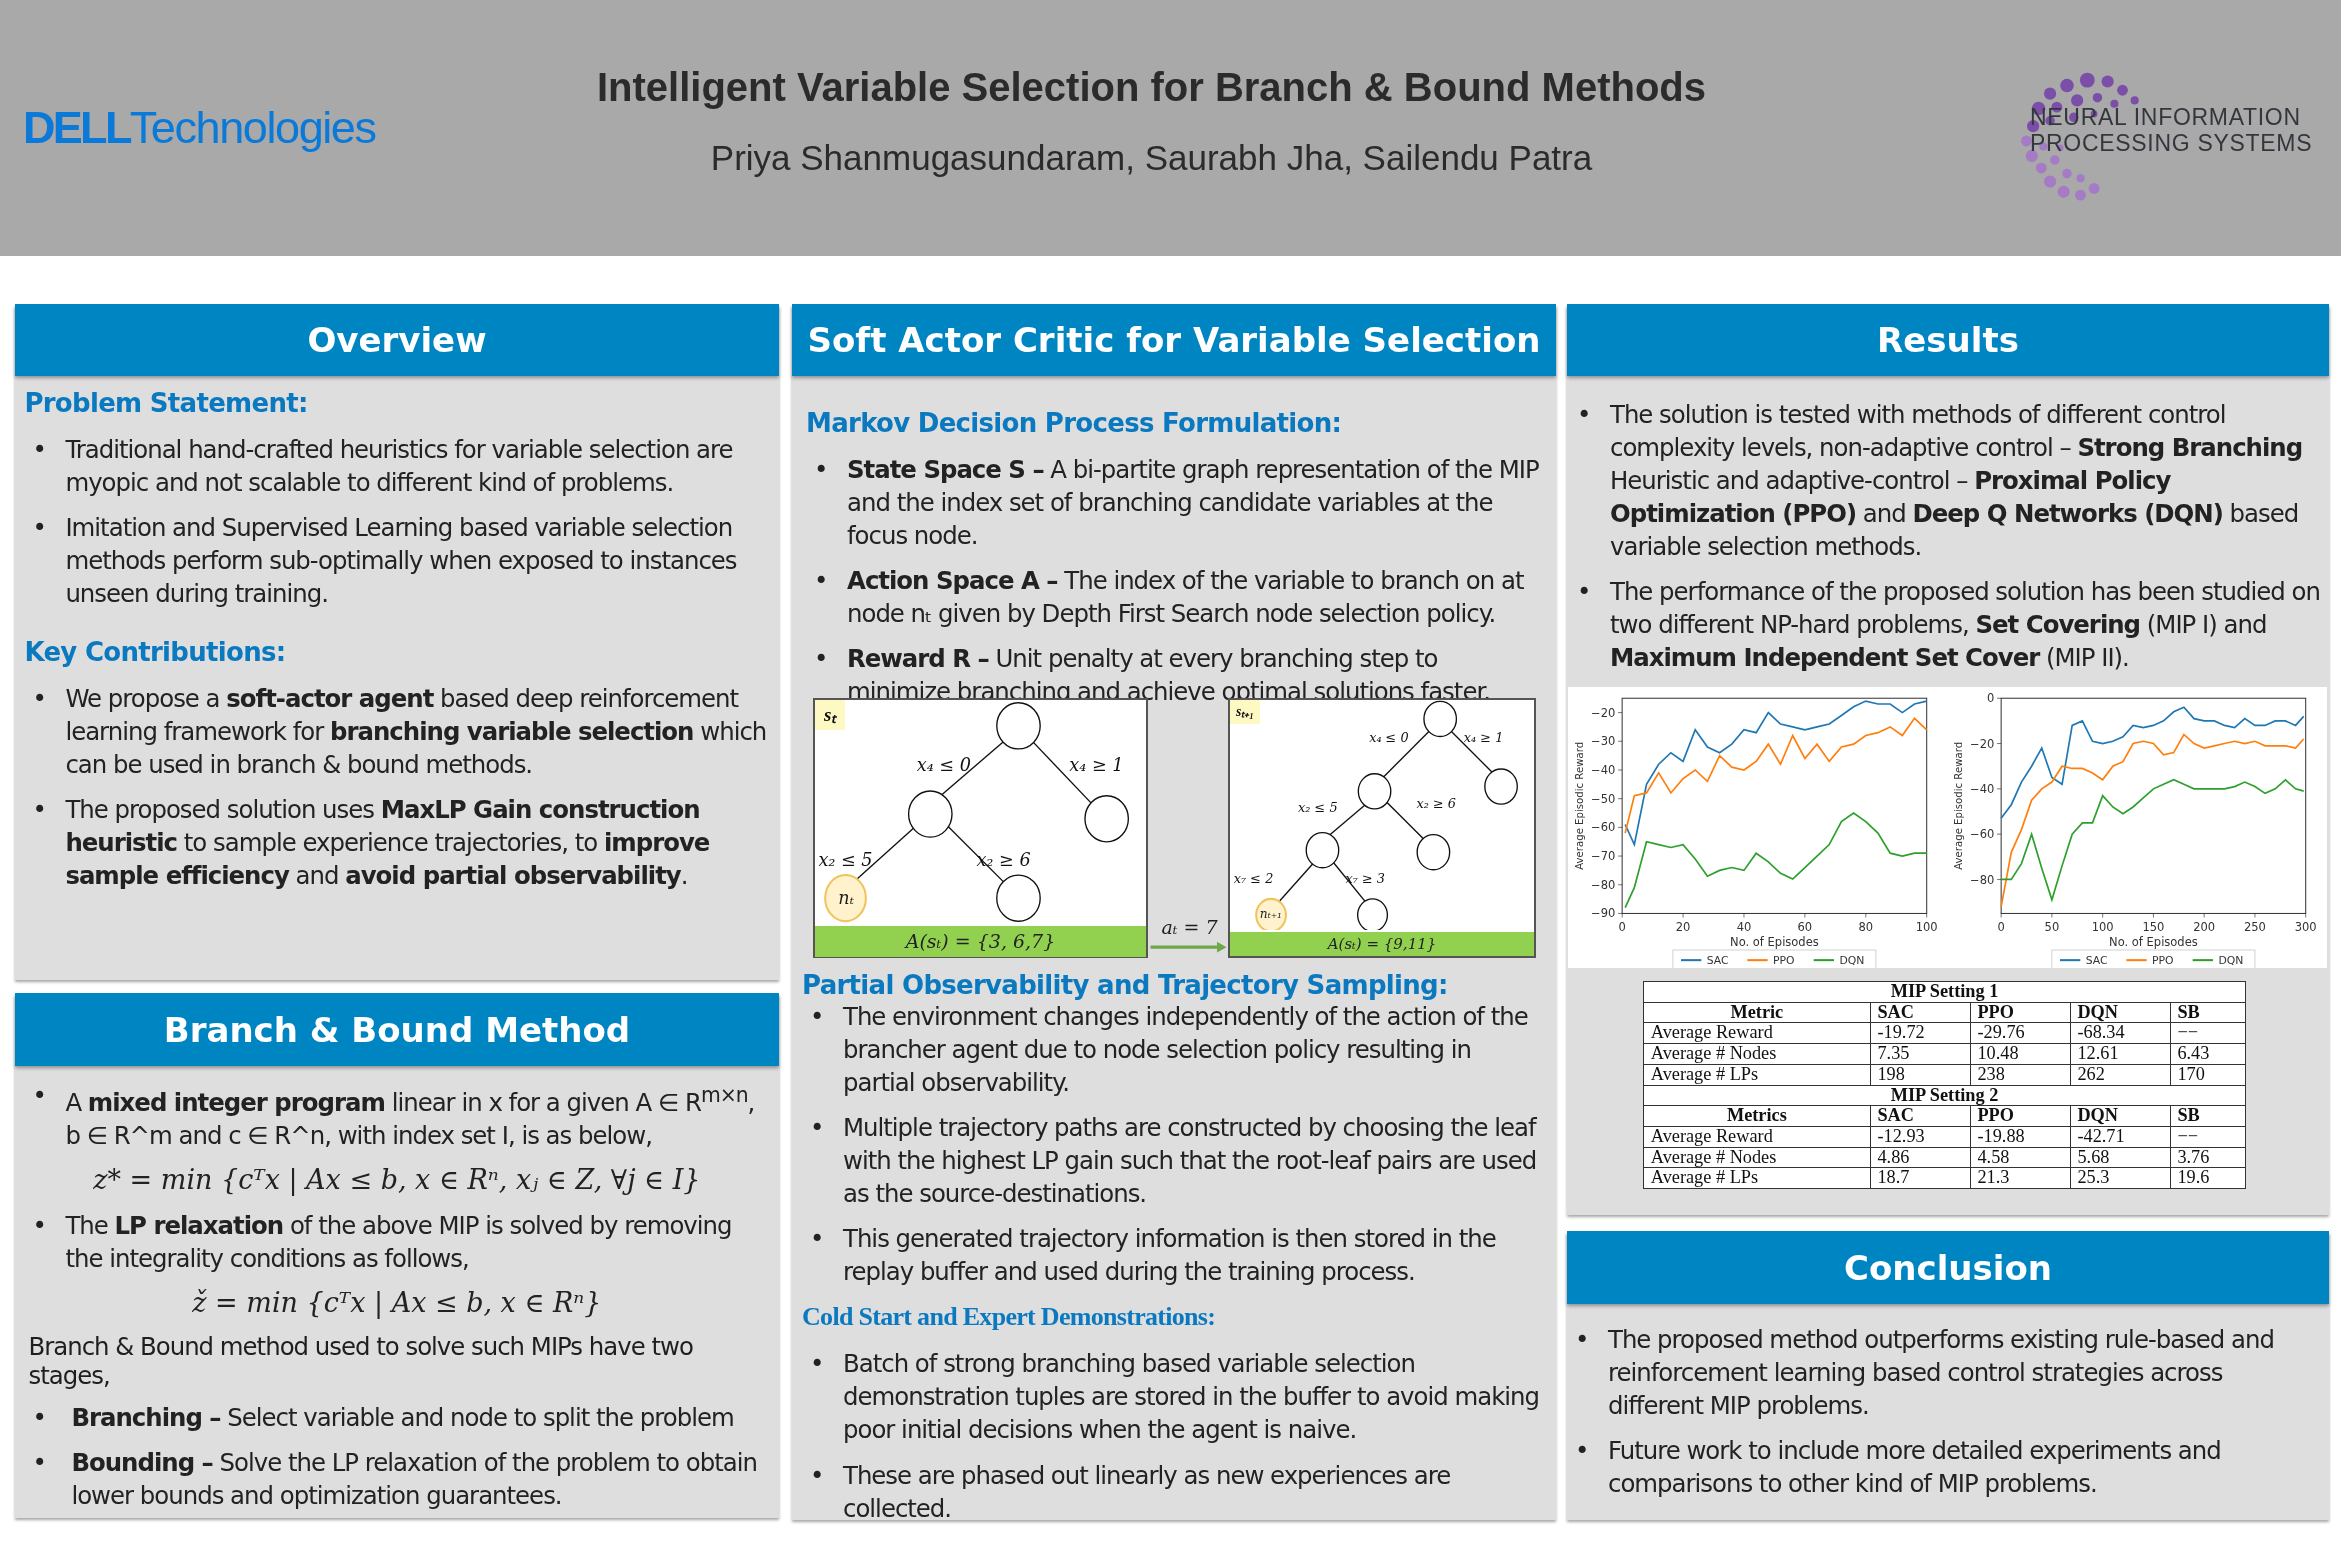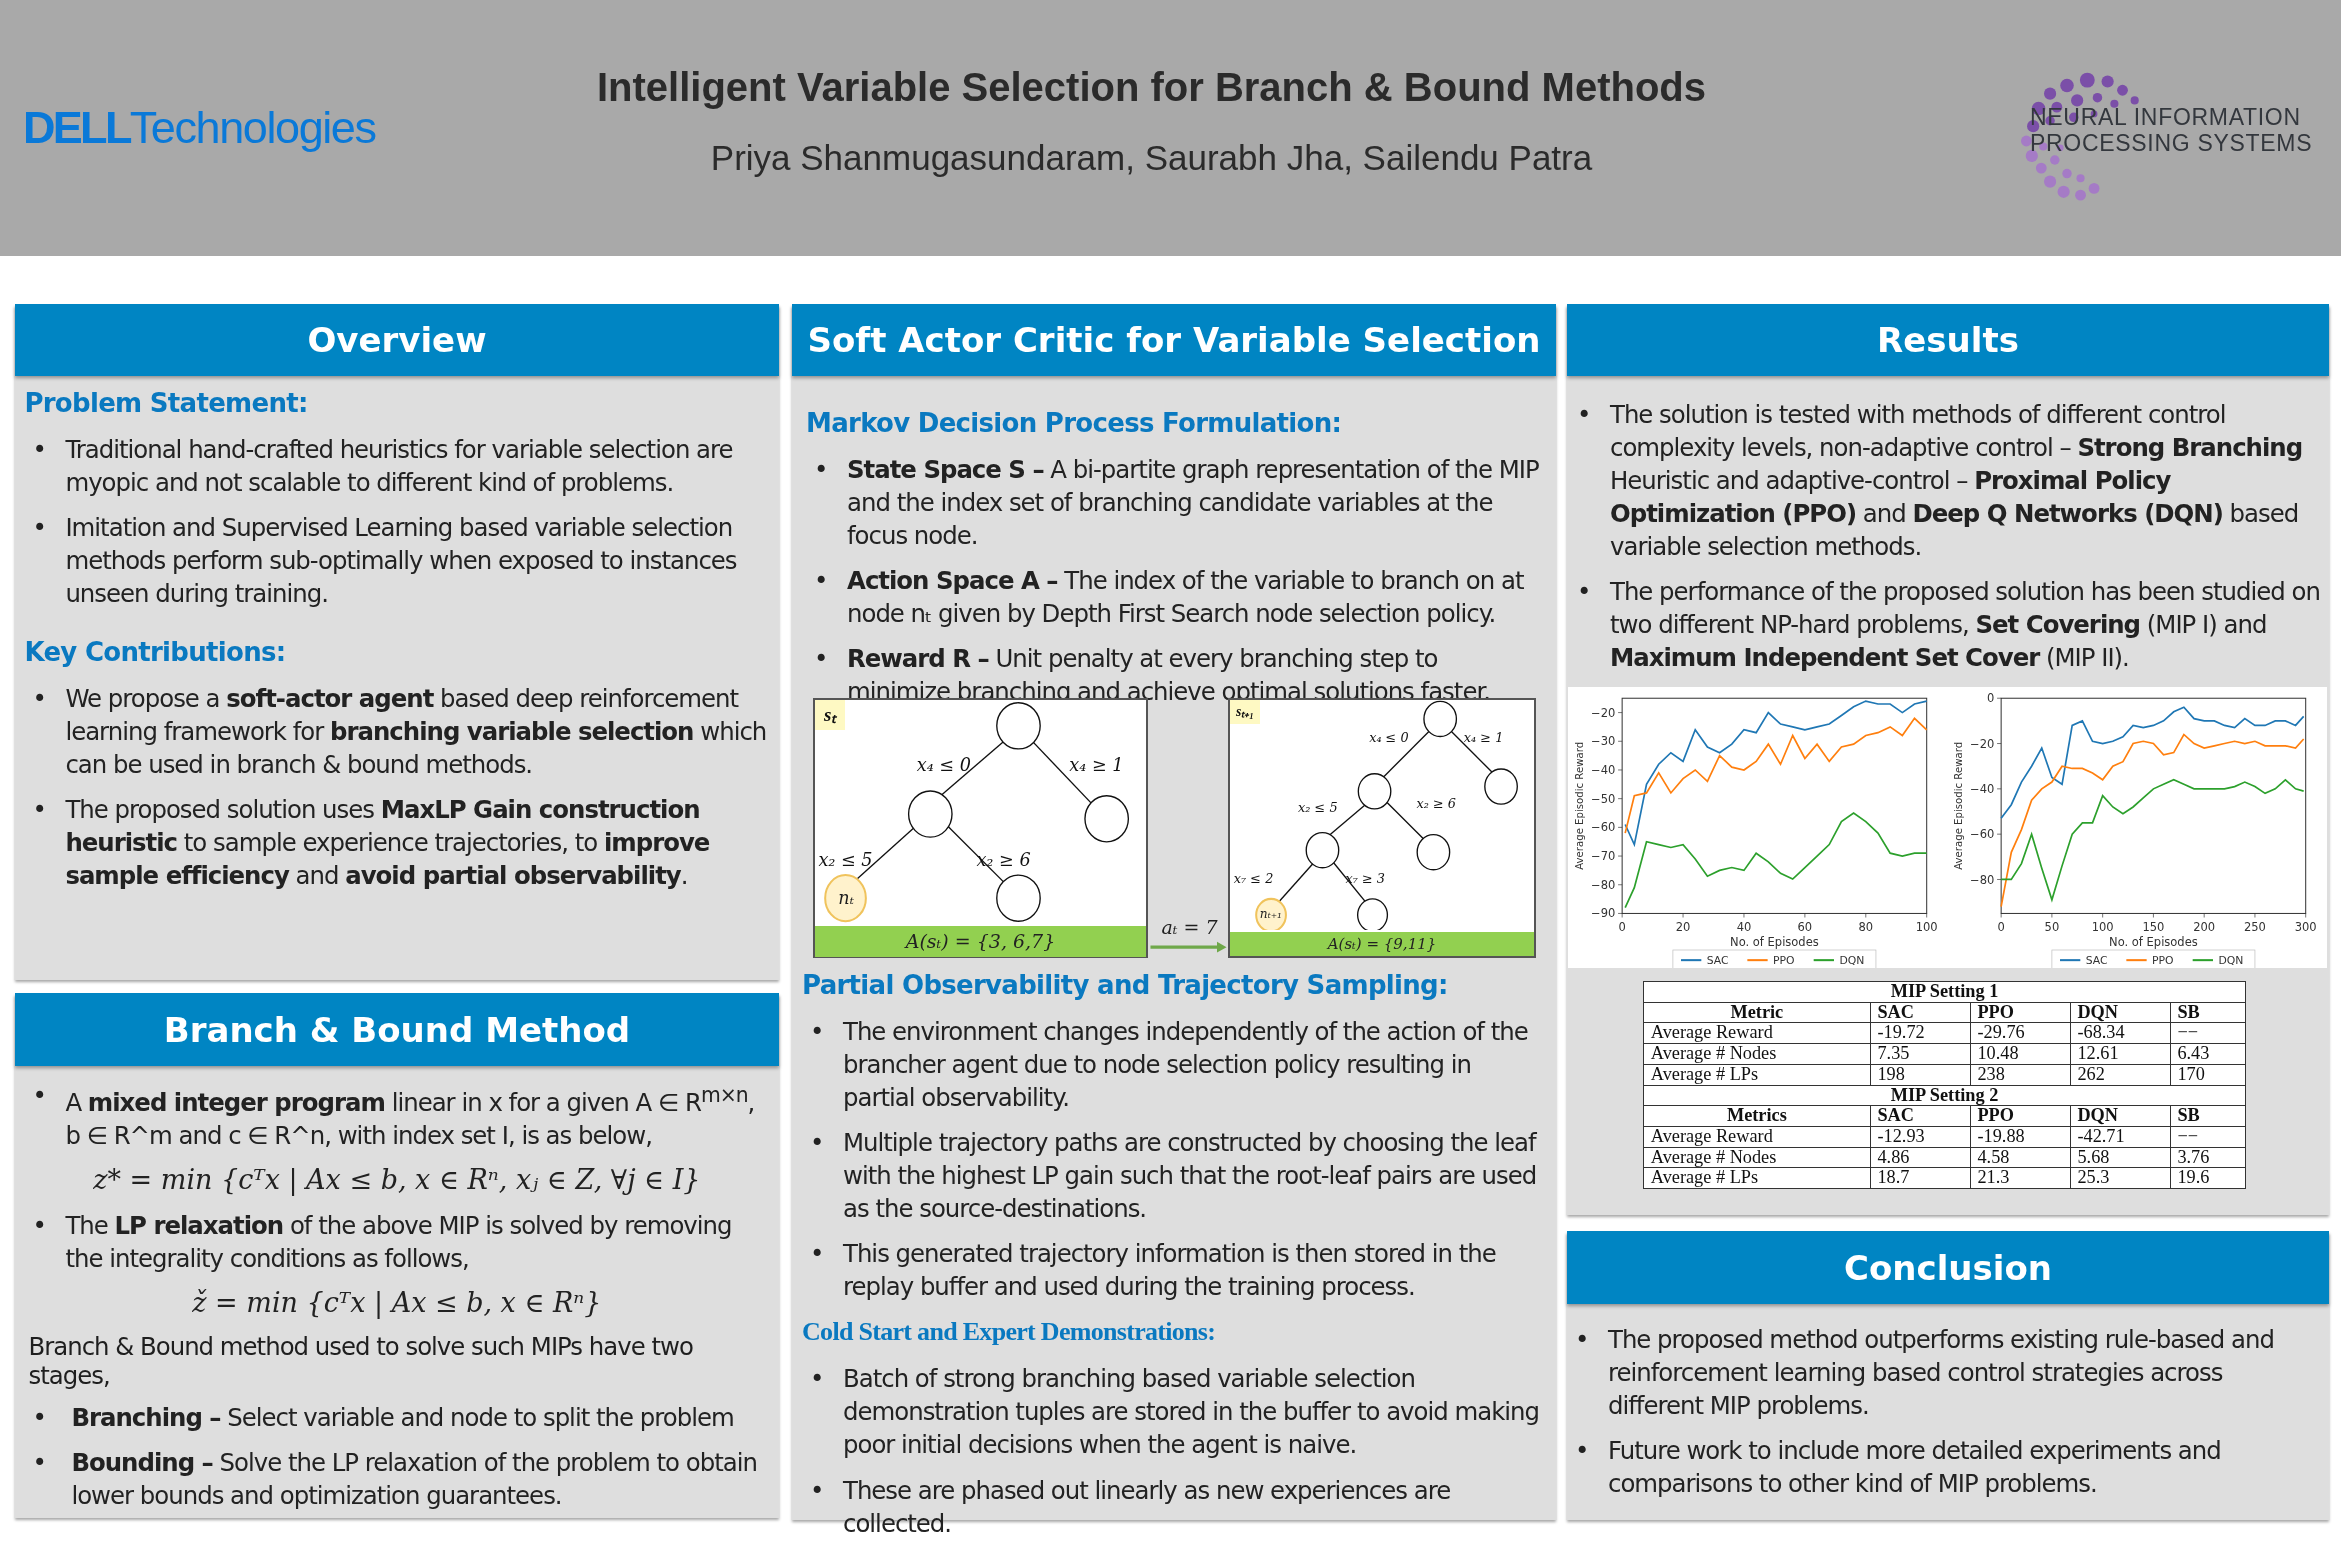--- a/index.html
+++ b/index.html
@@ -190,21 +190,21 @@
       <text x="5" y="270">x₇ ≤ 2</text>
         <text x="170" y="270">x₇ ≥ 3</text>
     </g>
   </svg>
   <div style="position:absolute; left:24.4px; top:207px; width:33px; text-align:center; font-family:'DejaVu Serif',serif; font-style:italic; font-size:12.2px;">nₜ₊₁</div>
   <div class="tree-foot" style="left:0; top:232px; width:304px; height:24px; line-height:24px; font-size:15px;">A(sₜ) = {9,11}</div>
 </div>
 
 <div class="c" style="left:802px; top:970px; width:745px;">
   <div class="sub">Partial Observability and Trajectory Sampling:</div>
-  <ul class="b" style="margin-top:15px;">
+  <ul class="b" style="">
     <li>The environment changes independently of the action of the brancher agent due to node selection policy resulting in partial observability.</li>
     <li>Multiple trajectory paths are constructed by choosing the leaf with the highest LP gain such that the root-leaf pairs are used as the source-destinations.</li>
     <li>This generated trajectory information is then stored in the replay buffer and used during the training process.</li>
   </ul>
   <div class="sub" style="margin-top:14px;font-family:Liberation Serif, serif;">Cold Start and Expert Demonstrations:</div>
   <ul class="b" style="margin-top:15px;">
     <li>Batch of strong branching based variable selection demonstration tuples are stored in the buffer to avoid making poor initial decisions when the agent is naive.</li>
     <li>These are phased out linearly as new experiences are collected.</li>
   </ul>
 </div>

